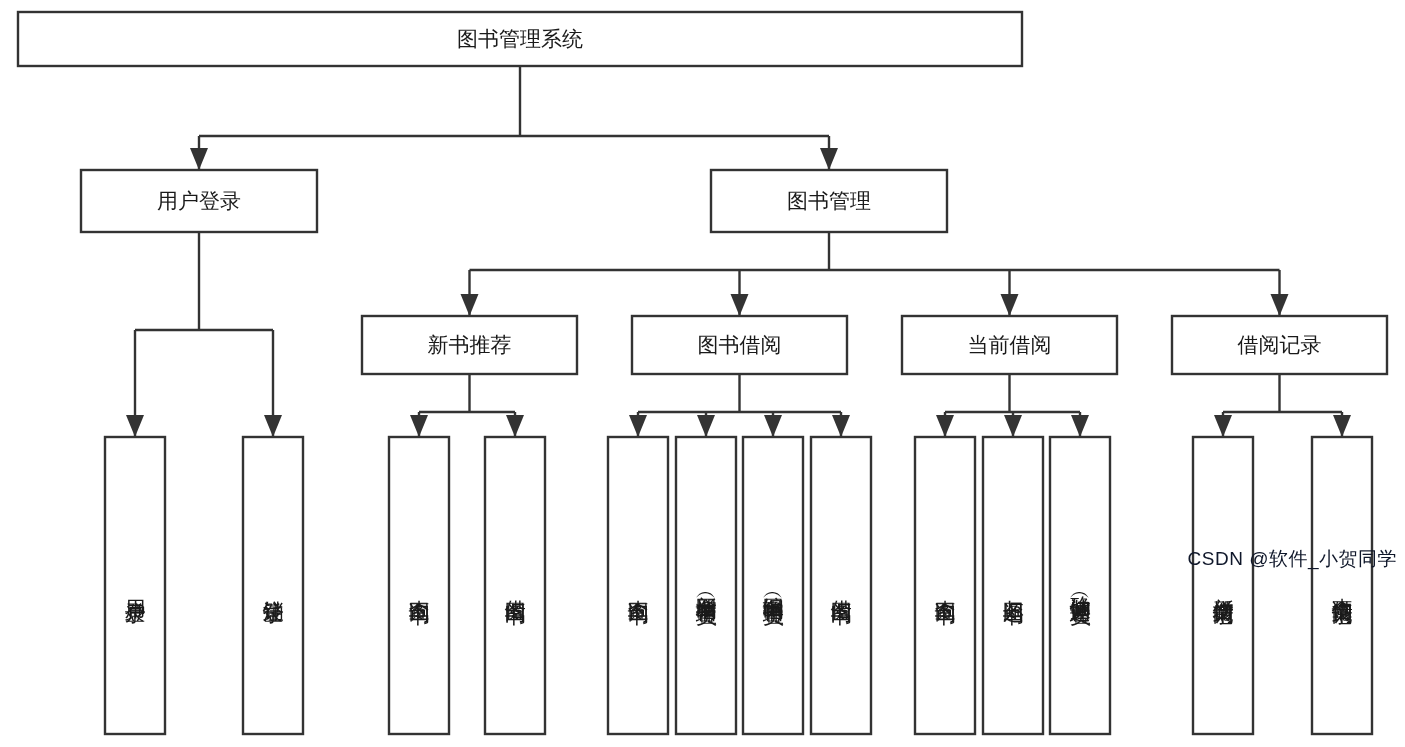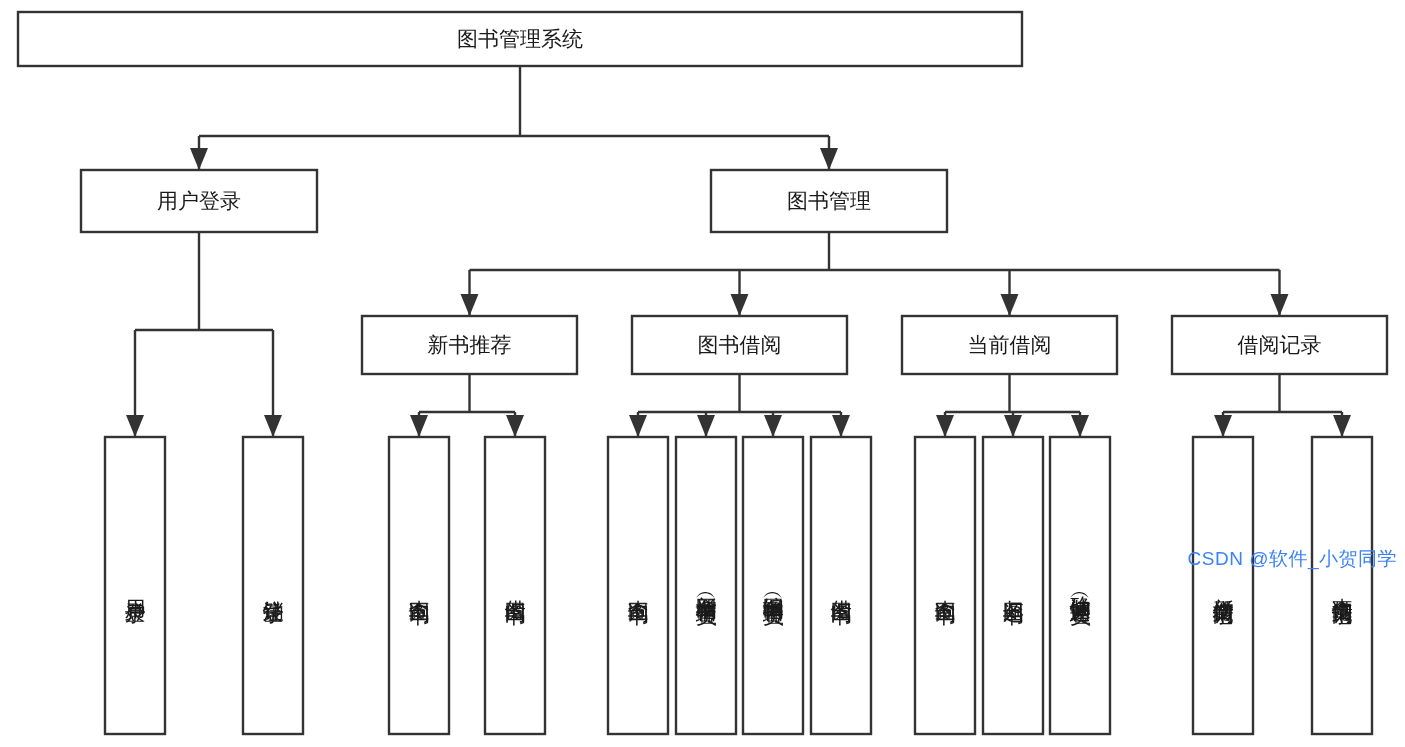--- a/index.html
+++ b/index.html
@@ -61,21 +61,21 @@
     text-align: center;
     white-space: nowrap;
     user-select: none;
   }
   .watermark {
     position: absolute;
     right: 8px;
     bottom: 4px;
     font-family: "Liberation Sans", "DejaVu Sans", sans-serif;
     font-size: 19px;
-    color: #3b82f6;
+    color: #0f172a;
     letter-spacing: 0.5px;
     white-space: nowrap;
     pointer-events: none;
   }
 </style>
 </head>
 <body>
 
 <div id="diagram-root">
   <svg class="diagram-canvas" viewBox="0 0 1405 747">

